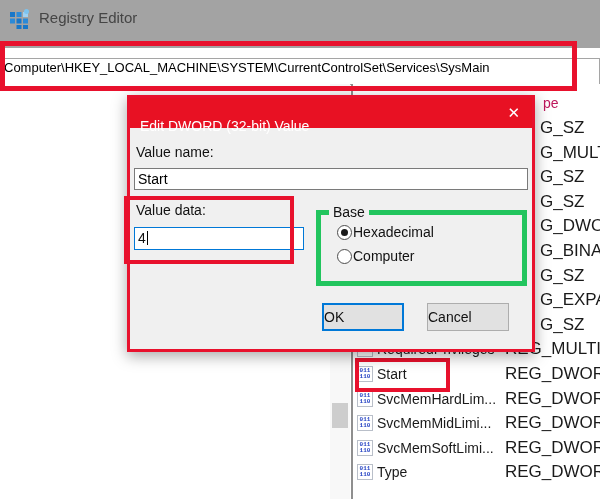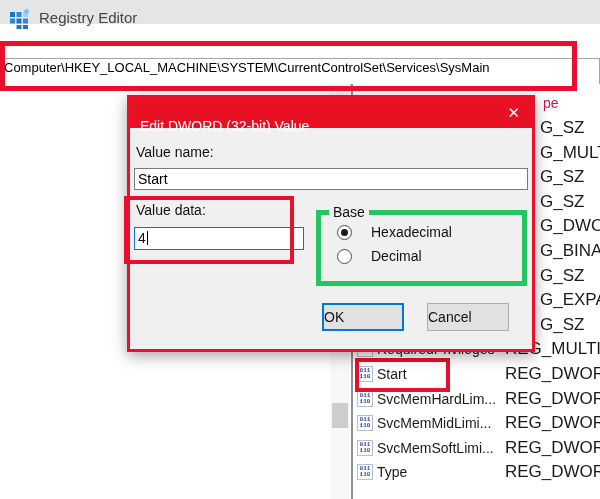--- a/index.html
+++ b/index.html
@@ -7,21 +7,21 @@
     --titlebar-red:#e81123;
     --blue:#0078d7;
     --dlg-bg:#f0f0f0;
   }
   *{margin:0;padding:0;box-sizing:border-box;}
   html,body{background:#fff;}
   body{font-family:"Liberation Sans","DejaVu Sans",sans-serif;color:#111;}
   .screen{position:relative;width:600px;height:499px;background:#fff;overflow:hidden;}
 
   
-  .titlebar{position:absolute;left:0;top:0;width:600px;height:24px;background:#e5e5e5;}
+  .titlebar{position:absolute;left:0;top:0;width:600px;height:48px;background:#a3a3a3;}
   .app-icon{position:absolute;left:9px;top:8px;width:22px;height:22px;}
   .app-title{position:absolute;left:39px;top:9px;font-size:15px;color:#454545;}
 
   
   .menubar{position:absolute;left:5px;top:42px;display:flex;gap:14px;z-index:2;}
   .menu-item{font-size:14px;color:#222;line-height:16px;}
 
   
   .addressbar{position:absolute;left:0;top:58px;width:600px;height:27px;background:#fff;
     border:1px solid #a5a5a5;font-size:13px;color:#000;padding:0 0 8px 3px;z-index:1;
@@ -65,21 +65,21 @@
   .dlg-label{position:absolute;font-size:14px;color:#111;}
   .lbl-vname{left:6px;top:46px;}
   .lbl-vdata{left:6px;top:104px;}
   .input-vname{position:absolute;left:4px;top:70px;width:394px;height:22px;background:#fff;
     border:1px solid #7a7a7a;font-size:14px;padding-left:3px;font-family:"Liberation Sans",sans-serif;outline:none;}
   .input-vdata{position:absolute;left:4px;top:129px;width:170px;height:23px;background:#fff;
     border:1px solid var(--blue);font-size:14px;line-height:21px;padding-left:3px;white-space:nowrap;}
   .caret{display:inline-block;width:0;height:14px;border-left:1px solid #000;vertical-align:-2px;margin-left:1px;}
   .base-group{position:absolute;left:186px;top:106px;width:211px;height:82px;border:5px solid #22c55e;}
   .base-group legend{font-size:14px;color:#111;margin-left:8px;padding:0 4px;}
-  .radio-option{position:relative;display:flex;align-items:center;gap:19px;margin:4px 0 8px 16px;font-size:14px;color:#111;}
+  .radio-option{position:relative;display:flex;align-items:center;gap:1px;margin:4px 0 8px 16px;font-size:14px;color:#111;}
   .radio-circle{width:15px;height:15px;border:1px solid #4d4d4d;border-radius:50%;background:#fff;position:relative;flex:none;}
   .radio-option.selected .radio-circle::after{content:"";position:absolute;inset:3px;background:#1a1a1a;border-radius:50%;}
   .btn{position:absolute;top:205px;width:82px;height:28px;background:#e1e1e1;font-size:14px;
     color:#111;line-height:24px;font-family:"Liberation Sans",sans-serif;}
   .btn-ok{left:192px;border:2px solid var(--blue);}
   .btn-cancel{left:297px;border:1px solid #adadad;line-height:26px;}
 
   
   .annot{position:absolute;border:5px solid var(--red);z-index:6;pointer-events:none;}
   .annot-menus{left:0;top:41px;width:577px;height:50px;}
@@ -245,21 +245,21 @@
     <fieldset class="base-group">
       <legend>Base</legend>
       <div>
 
       <label class="radio-option selected" style="--i: 0;">
             <span class="radio-circle"></span>
             <span>Hexadecimal</span>
           </label>
           <label class="radio-option" style="--i: 1;">
             <span class="radio-circle"></span>
-            <span>Decimal</span>
+            <span>Computer</span>
           </label>
         </div>
     </fieldset>
 
     <div class="btn btn-ok">OK</div>
     <div class="btn btn-cancel">Cancel</div>
   </div>
 
   <div class="annot annot-menus"></div>
   <div class="annot annot-vdata"></div>

